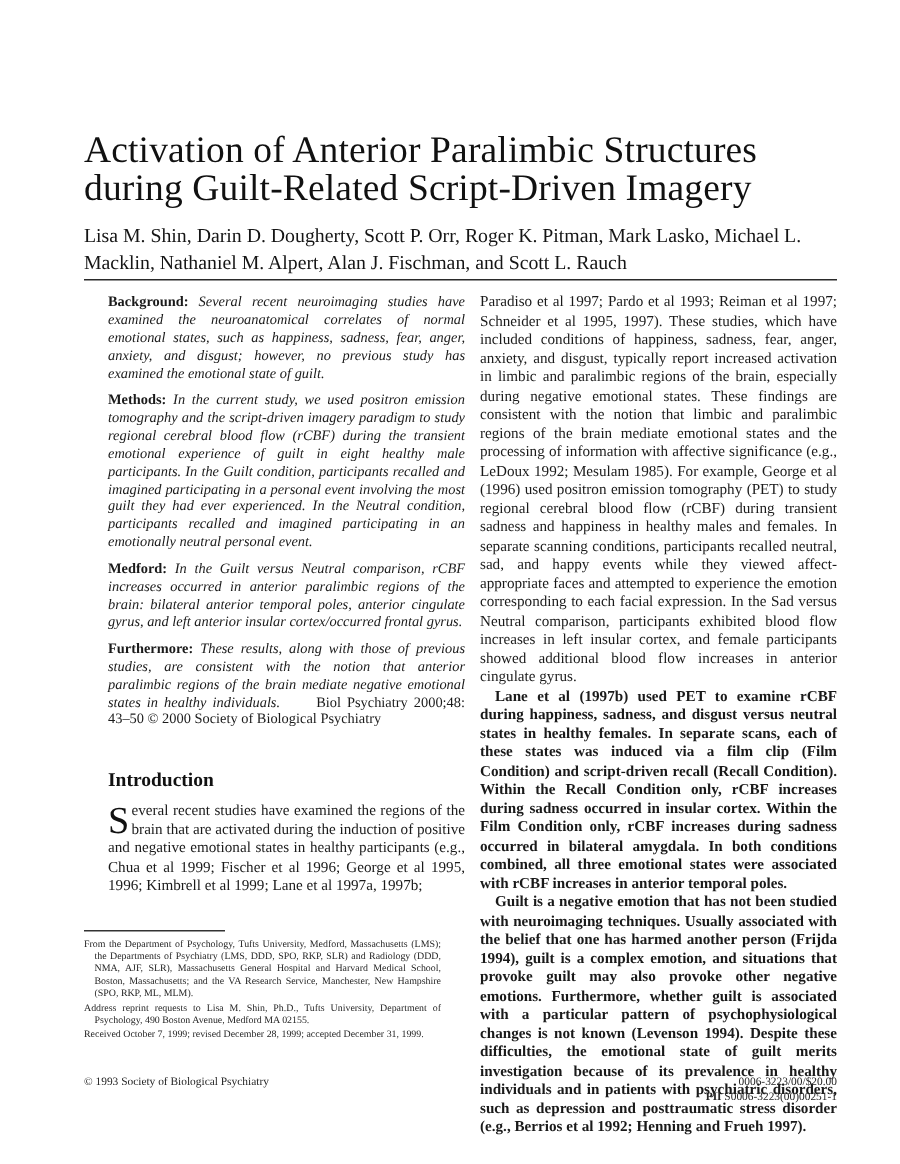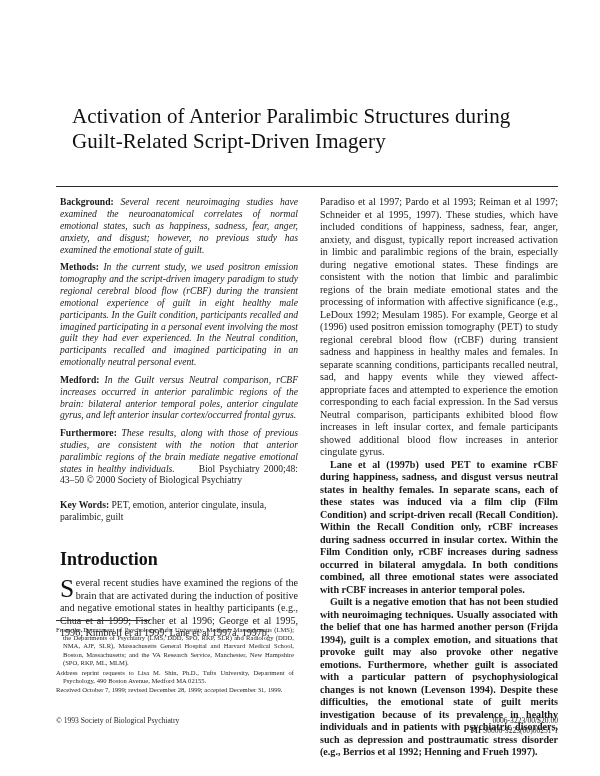--- a/index.html
+++ b/index.html
@@ -23,25 +23,25 @@
     box-sizing: border-box;
     padding: 0;
   }
   .title-block {
     position: absolute;
     left: 56px;
     top: 88px;
     width: 502px;
   }
   .paper-title {
-    font-size: 21px;
+    font-size: 25px;
     line-height: 25px;
     font-weight: normal;
     letter-spacing: 0.1px;
-    margin: 16px;
+    margin: 0;
     color: #111;
   }
   .author-line {
     position: absolute;
     left: 56px;
     top: 148px;
     width: 502px;
     font-size: 13.2px;
     line-height: 17.5px;
     color: #151515;
@@ -59,21 +59,21 @@
     left: 56px;
     top: 196px;
     width: 502px;
     height: 500px;
   }
   .col {
     position: absolute;
     top: 0;
     width: 238px;
   }
-  .col-left { left: 4px; }
+  .col-left { left: 16px; }
   .col-right { left: 264px; }
 
   .abs-p {
     font-size: 9.6px;
     line-height: 11.9px;
     text-align: justify;
     margin: 0 0 5.5px 0;
     font-style: italic;
     color: #1a1a1a;
   }
@@ -89,21 +89,21 @@
     font-size: 9.6px;
     line-height: 12px;
     margin: 13px 0 0 0;
     text-align: left;
     color: #1a1a1a;
   }
   .keywords .kw-lead {
     font-weight: bold;
   }
   .section-head {
-    font-size: 18px;
+    font-size: 13px;
     font-weight: bold;
     margin: 26px 0 7px 0;
     color: #111;
   }
   .body-p {
     font-size: 10.1px;
     line-height: 12.5px;
     text-align: justify;
     margin: 0 0 0 0;
     color: #1a1a1a;
@@ -179,36 +179,36 @@
 </style>
 </head>
 <body>
 
 <div class="page">
 
   <div class="title-block">
     <h1 class="paper-title">Activation of Anterior Paralimbic Structures during Guilt-Related Script-Driven Imagery</h1>
   </div>
 
+  <div class="author-line">Lisa M. Shin, Darin D. Dougherty, Scott P. Orr, Roger K. Pitman, Mark Lasko, Michael L. Macklin, Nathaniel M. Alpert, Alan J. Fischman, and Scott L. Rauch</div>
 
   <div class="title-rule"></div>
 
   <div class="columns">
 
     <div class="col col-left">
 
       <p class="abs-p"><span class="lead">Background:</span><span> Several recent neuroimaging studies have examined the neuroanatomical correlates of normal emotional states, such as happiness, sadness, fear, anger, anxiety, and disgust; however, no previous study has examined the emotional state of guilt.</span></p>
 
       <p class="abs-p"><span class="lead">Methods:</span><span> In the current study, we used positron emission tomography and the script-driven imagery paradigm to study regional cerebral blood flow (rCBF) during the transient emotional experience of guilt in eight healthy male participants. In the Guilt condition, participants recalled and imagined participating in a personal event involving the most guilt they had ever experienced. In the Neutral condition, participants recalled and imagined participating in an emotionally neutral personal event.</span></p>
 
       <p class="abs-p"><span class="lead">Medford:</span><span> In the Guilt versus Neutral comparison, rCBF increases occurred in anterior paralimbic regions of the brain: bilateral anterior temporal poles, anterior cingulate gyrus, and left anterior insular cortex/occurred frontal gyrus.</span></p>
 
       <p class="abs-p"><span class="lead">Furthermore:</span><span> These results, along with those of previous studies, are consistent with the notion that anterior paralimbic regions of the brain mediate negative emotional states in healthy individuals.</span><span class="cite-norm">  Biol Psychiatry 2000;48: 43–50 © 2000 Society of Biological Psychiatry</span></p>
 
-      <p class="keywords"><span class="kw-lead">Key Words:</span><span> PET, emotion, anterior cingulate, insula, paralimbic, guilt</span></p>
 
       <h2 class="section-head">Introduction</h2>
 
       <p class="body-p dropcap-p"><span class="dropcap">S</span><span>everal recent studies have examined the regions of the brain that are activated during the induction of positive and negative emotional states in healthy participants (e.g., Chua et al 1999; Fischer et al 1996; George et al 1995, 1996; Kimbrell et al 1999; Lane et al 1997a, 1997b;</span></p>
 
     </div>
 
     <div class="col col-right">
 
       <p class="body-p">Paradiso et al 1997; Pardo et al 1993; Reiman et al 1997; Schneider et al 1995, 1997). These studies, which have included conditions of happiness, sadness, fear, anger, anxiety, and disgust, typically report increased activation in limbic and paralimbic regions of the brain, especially during negative emotional states. These findings are consistent with the notion that limbic and paralimbic regions of the brain mediate emotional states and the processing of information with affective significance (e.g., LeDoux 1992; Mesulam 1985). For example, George et al (1996) used positron emission tomography (PET) to study regional cerebral blood flow (rCBF) during transient sadness and happiness in healthy males and females. In separate scanning conditions, participants recalled neutral, sad, and happy events while they viewed affect-appropriate faces and attempted to experience the emotion corresponding to each facial expression. In the Sad versus Neutral comparison, participants exhibited blood flow increases in left insular cortex, and female participants showed additional blood flow increases in anterior cingulate gyrus.</p>

